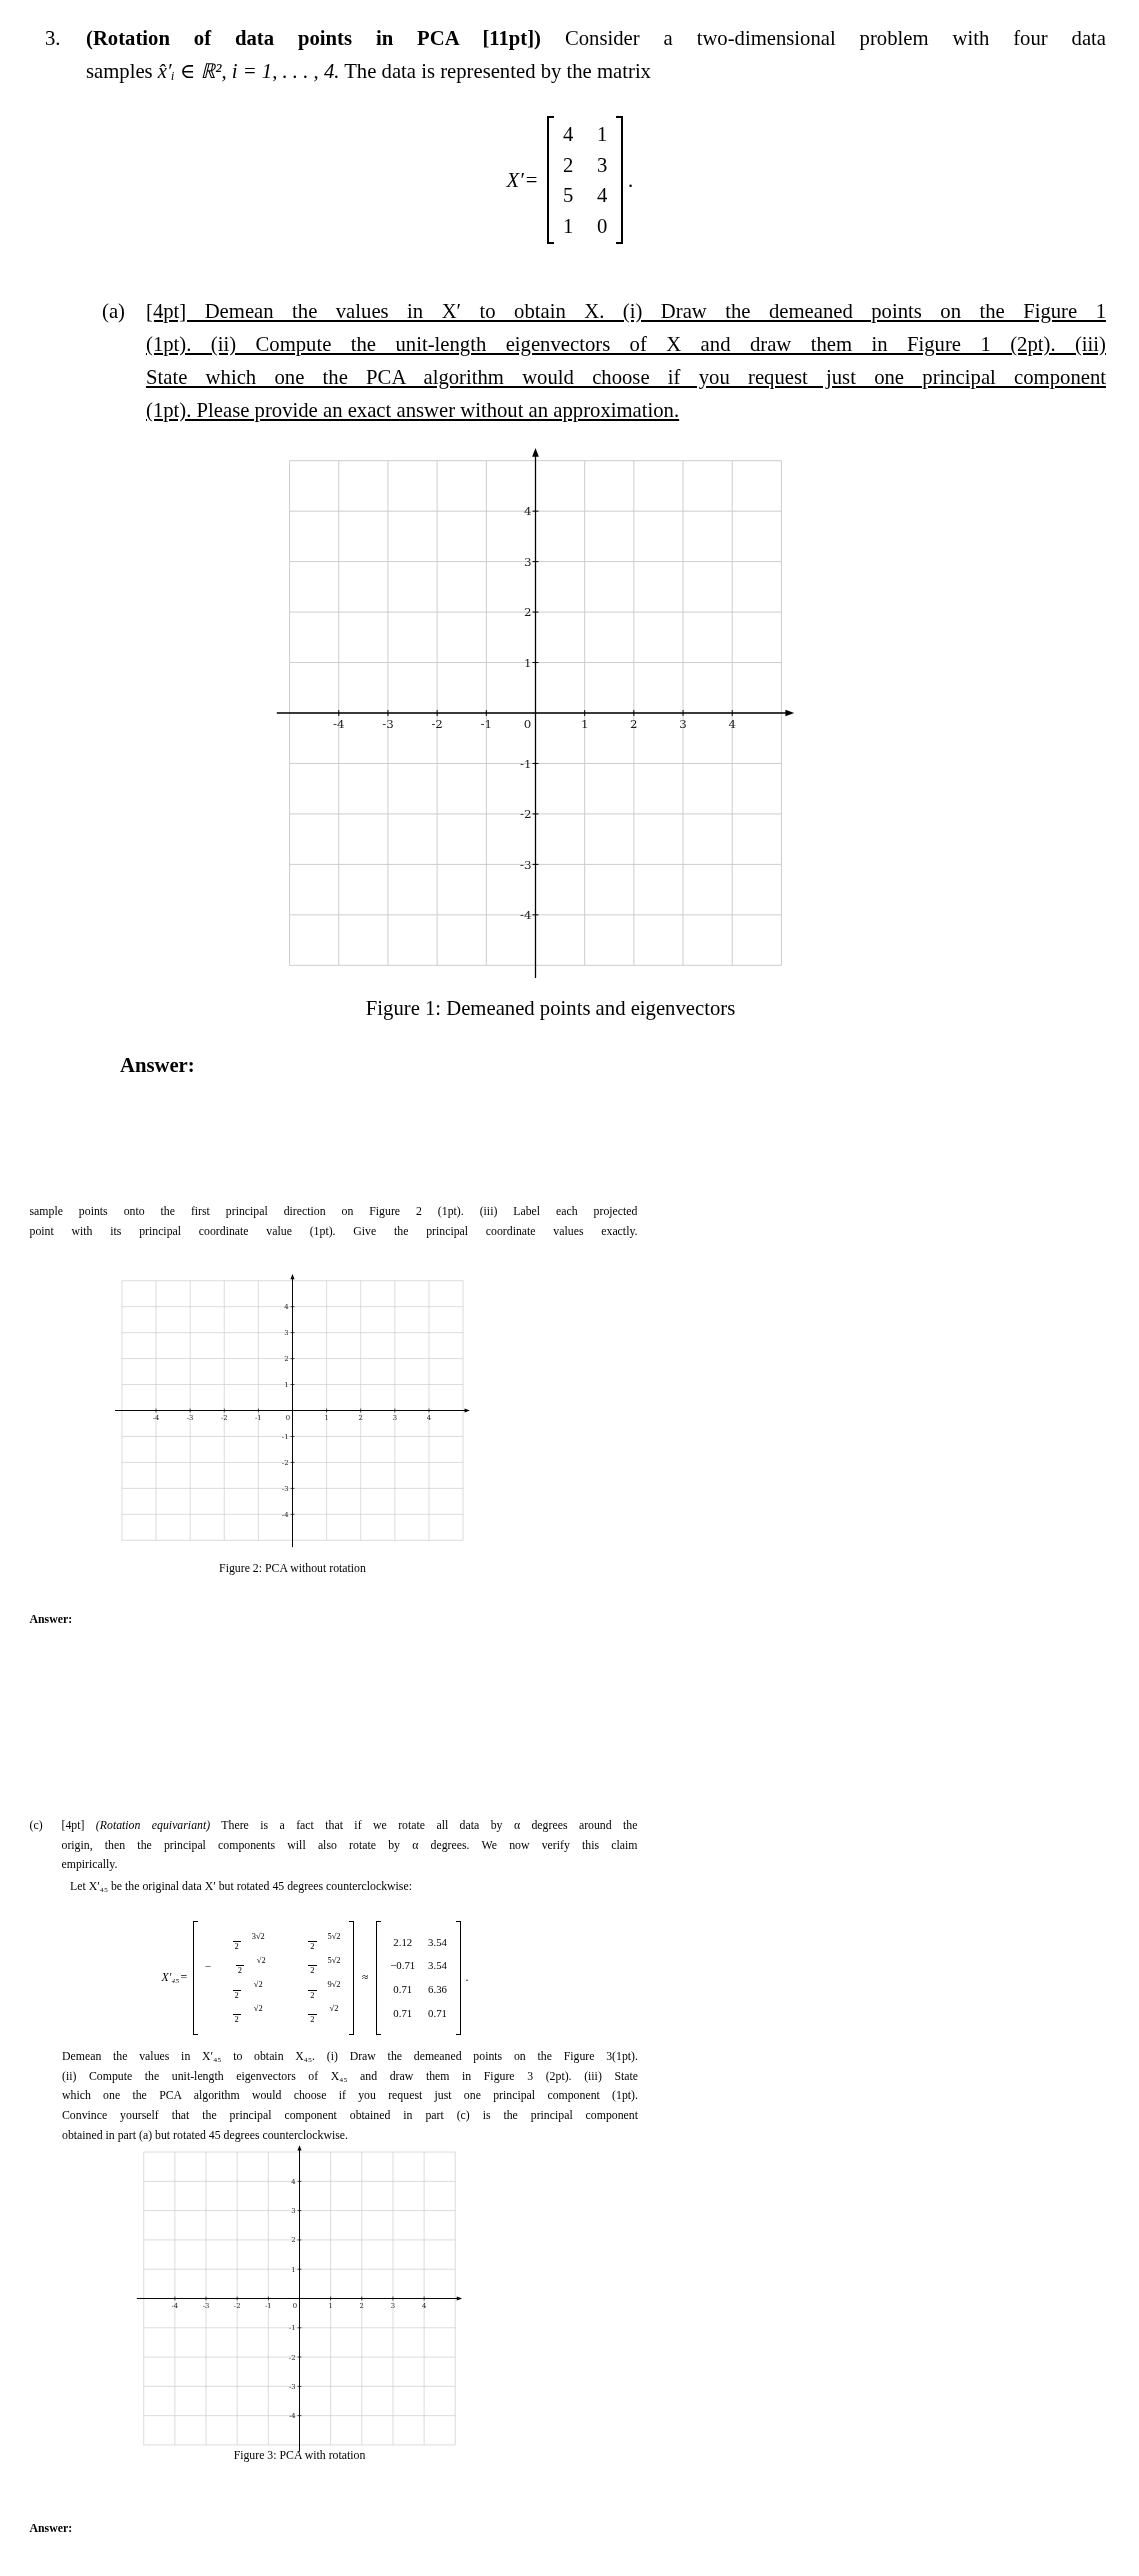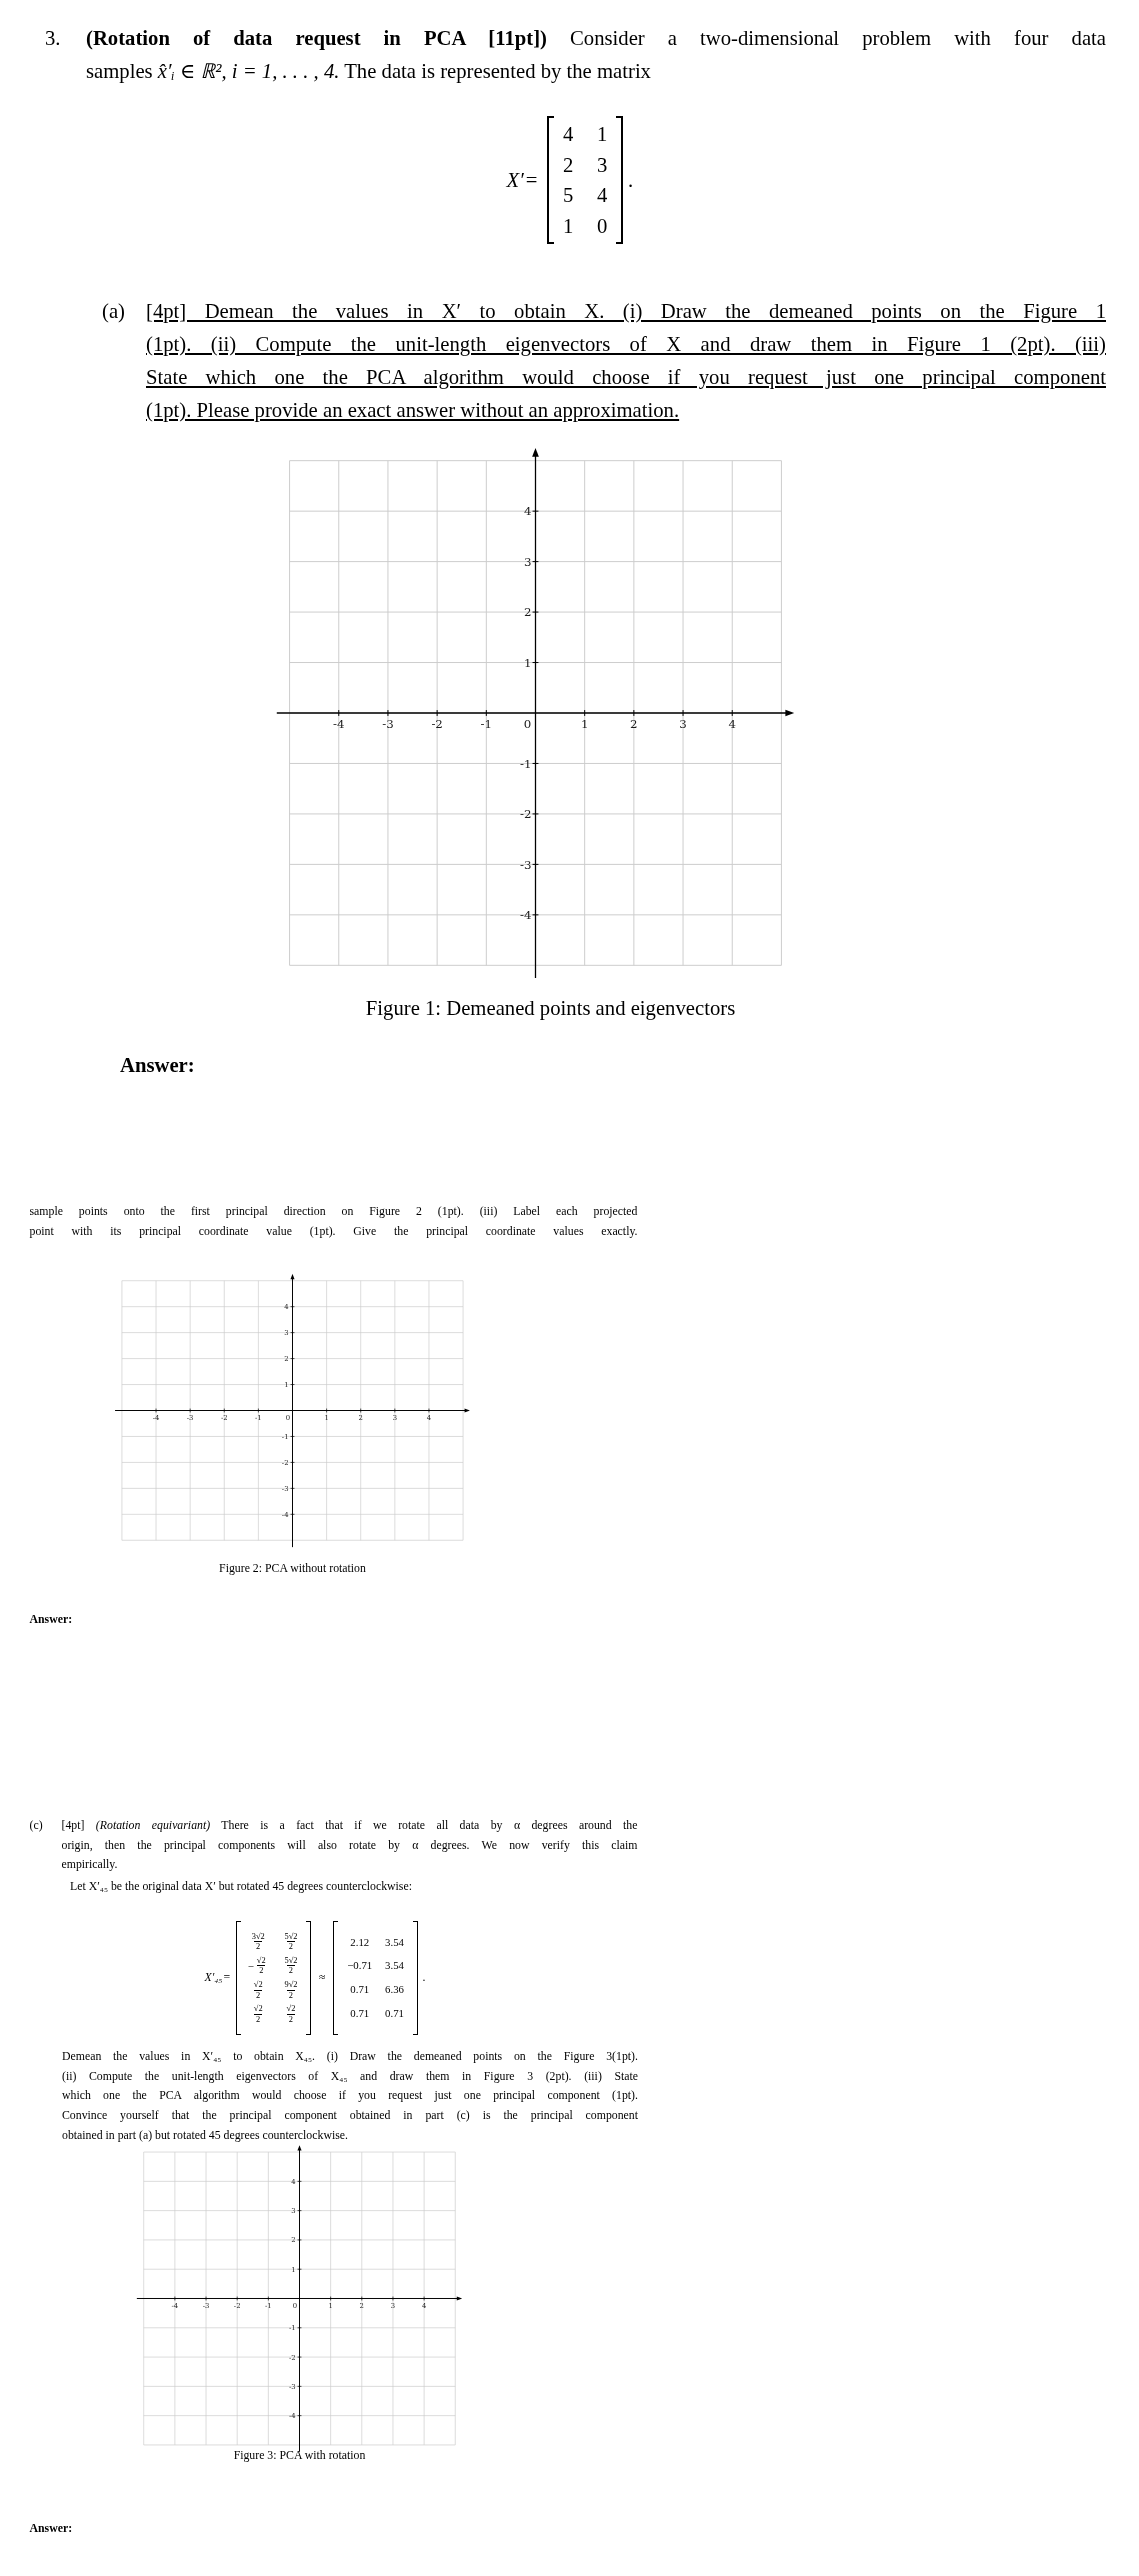--- a/index.html
+++ b/index.html
@@ -50,39 +50,39 @@
   .mgrid-f {
     display: grid; grid-template-columns: auto auto;
     column-gap: 13.8px; row-gap: 3.9px;
     padding: 4.9px 6.9px; align-items: center; justify-items: center;
     font-size: 10.8px;
   }
   .fcell { display: inline-flex; align-items: center; justify-content: center; }
   .fsign { font-size: 10.8px; margin-right: 1px; }
   .frac { display: inline-flex; flex-direction: column; align-items: center; font-size: 8.4px; line-height: 1.15; }
   .frac .den { border-top: 0.9px solid #000; padding: 0 2px; }
-  .frac .num { padding: 0 2px; }
+  .frac .num { padding: 0 2px; margin-left: 43px; }
   .approx-sym { margin: 0 7.9px; font-size: 11.8px; }
   .mgrid-s {
     display: grid; grid-template-columns: auto auto;
     column-gap: 12.8px; row-gap: 0;
     padding: 9.8px 8.9px; text-align: center;
     font-size: 10.8px; line-height: 23.6px;
   }
   .mperiod { margin-left: 4.9px; }
 </style>
 </head>
 <body>
 
 <div id="page">
 
   <div class="secA hang" style="left:45px; top:21.6px; width:1063px;">
     <span class="hlabel" style="width:41px;">3.</span>
     <div class="hbody" style="width:1020px;">
-      <div class="jline"><span class="bold">(Rotation of data request in PCA [11pt])</span><span> Consider a two-dimensional problem with four data</span></div>
+      <div class="jline"><span class="bold">(Rotation of data points in PCA [11pt])</span><span> Consider a two-dimensional problem with four data</span></div>
       <div class="jlast"><span>samples </span><span class="math">x̂′ᵢ ∈ ℝ², i = 1, . . . , 4.</span><span> The data is represented by the matrix</span></div>
     </div>
   </div>
 
   <div class="secA matrix-row" style="left:13.8px; top:116px; width:1112px;">
     <span class="mvar">X′</span>
       <span class="meq"> =</span>
     <span class="mbr l"></span>
     <div class="mgrid">
       <span>4</span>

